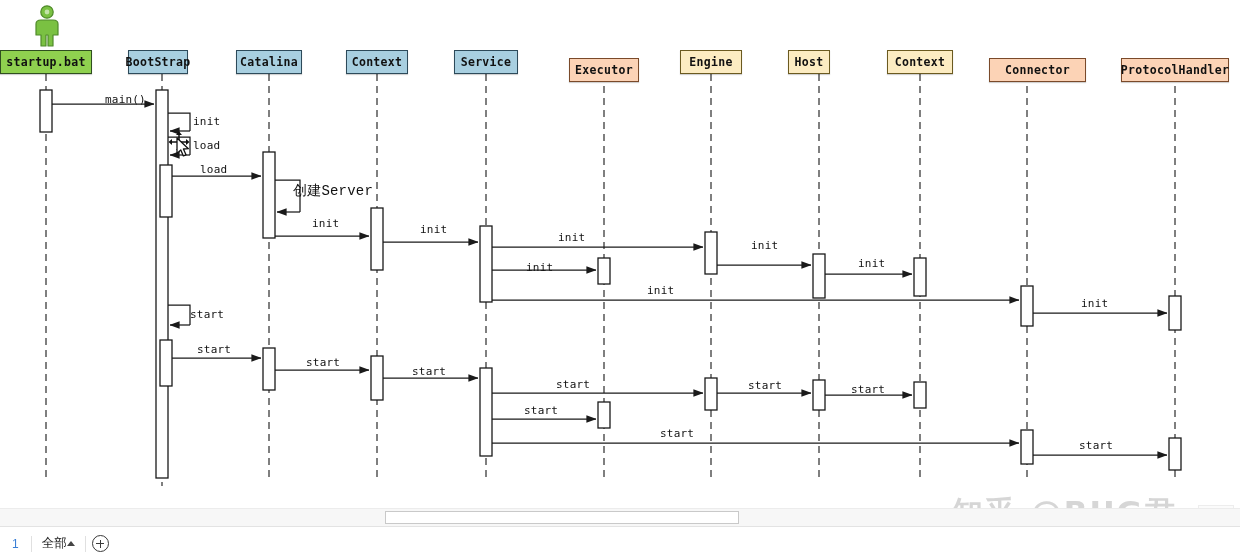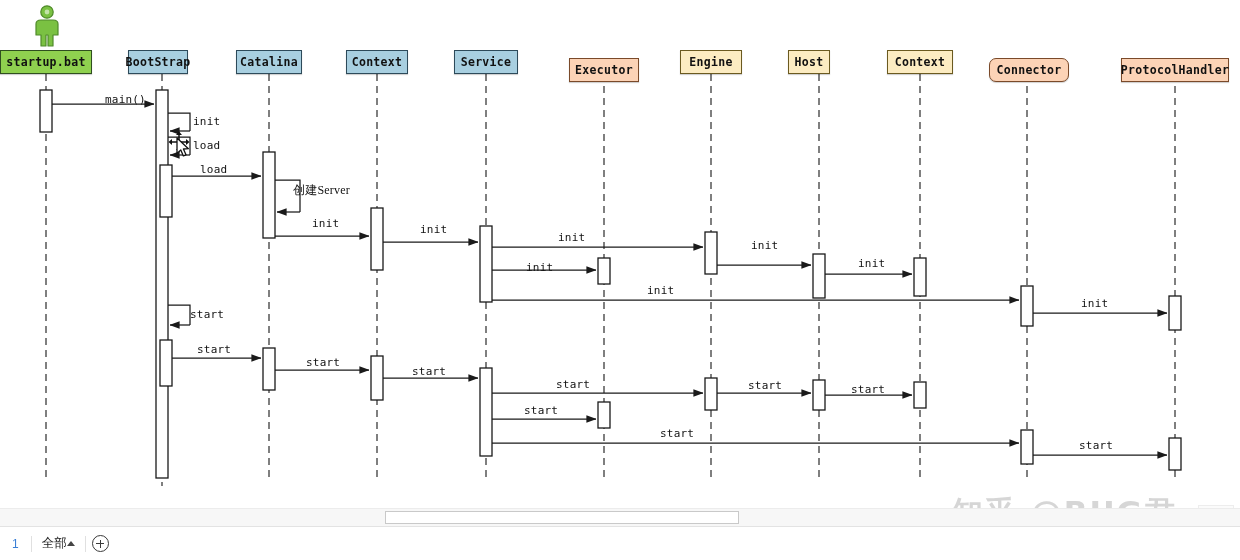--- a/index.html
+++ b/index.html
@@ -41,22 +41,22 @@
   
   .msg-label {
     position: absolute;
     font-family: "DejaVu Sans Mono", "Liberation Mono", monospace;
     font-size: 11px;
     color: #111;
     white-space: nowrap;
     letter-spacing: 0.2px;
   }
   .msg-label.cjk {
-    font-family: Liberation Serif, serif;
-    font-size: 12px;
+    font-family: Liberation Mono, monospace;
+    font-size: 14px;
   }
 
   
   .cursor { position: absolute; pointer-events: none; }
 
   
   .watermark {
     position: absolute;
     left: 952px; top: 492px;
     font-family: "DejaVu Sans", "Liberation Sans", sans-serif;
@@ -296,21 +296,21 @@
     </div>
     <div class="lifeline-head c-yellow" style="left:680px;  top:50px; width:62px;">
       <span>Engine</span>
     </div>
     <div class="lifeline-head c-yellow" style="left:788px;  top:50px; width:42px;">
       <span>Host</span>
     </div>
     <div class="lifeline-head c-yellow" style="left:887px;  top:50px; width:66px;">
       <span>Context</span>
     </div>
-    <div class="lifeline-head c-salmon" style="left:989px;  top:50px; width:80px;border-radius:7px;">
+    <div class="lifeline-head c-salmon" style="left:989px;  top:50px; width:97px;">
       <span>Connector</span>
     </div>
     <div class="lifeline-head c-salmon" style="left:1121px; top:50px; width:108px;">
       <span>ProtocolHandler</span>
     </div>
 
     <div class="msg-label" style="left:73px;  top:93px;padding-left:32px;">main()</div>
     <div class="msg-label" style="left:193px; top:115px;">init</div>
     <div class="msg-label" style="left:193px; top:139px;">load</div>
     <div class="msg-label" style="left:200px; top:163px;">load</div>

